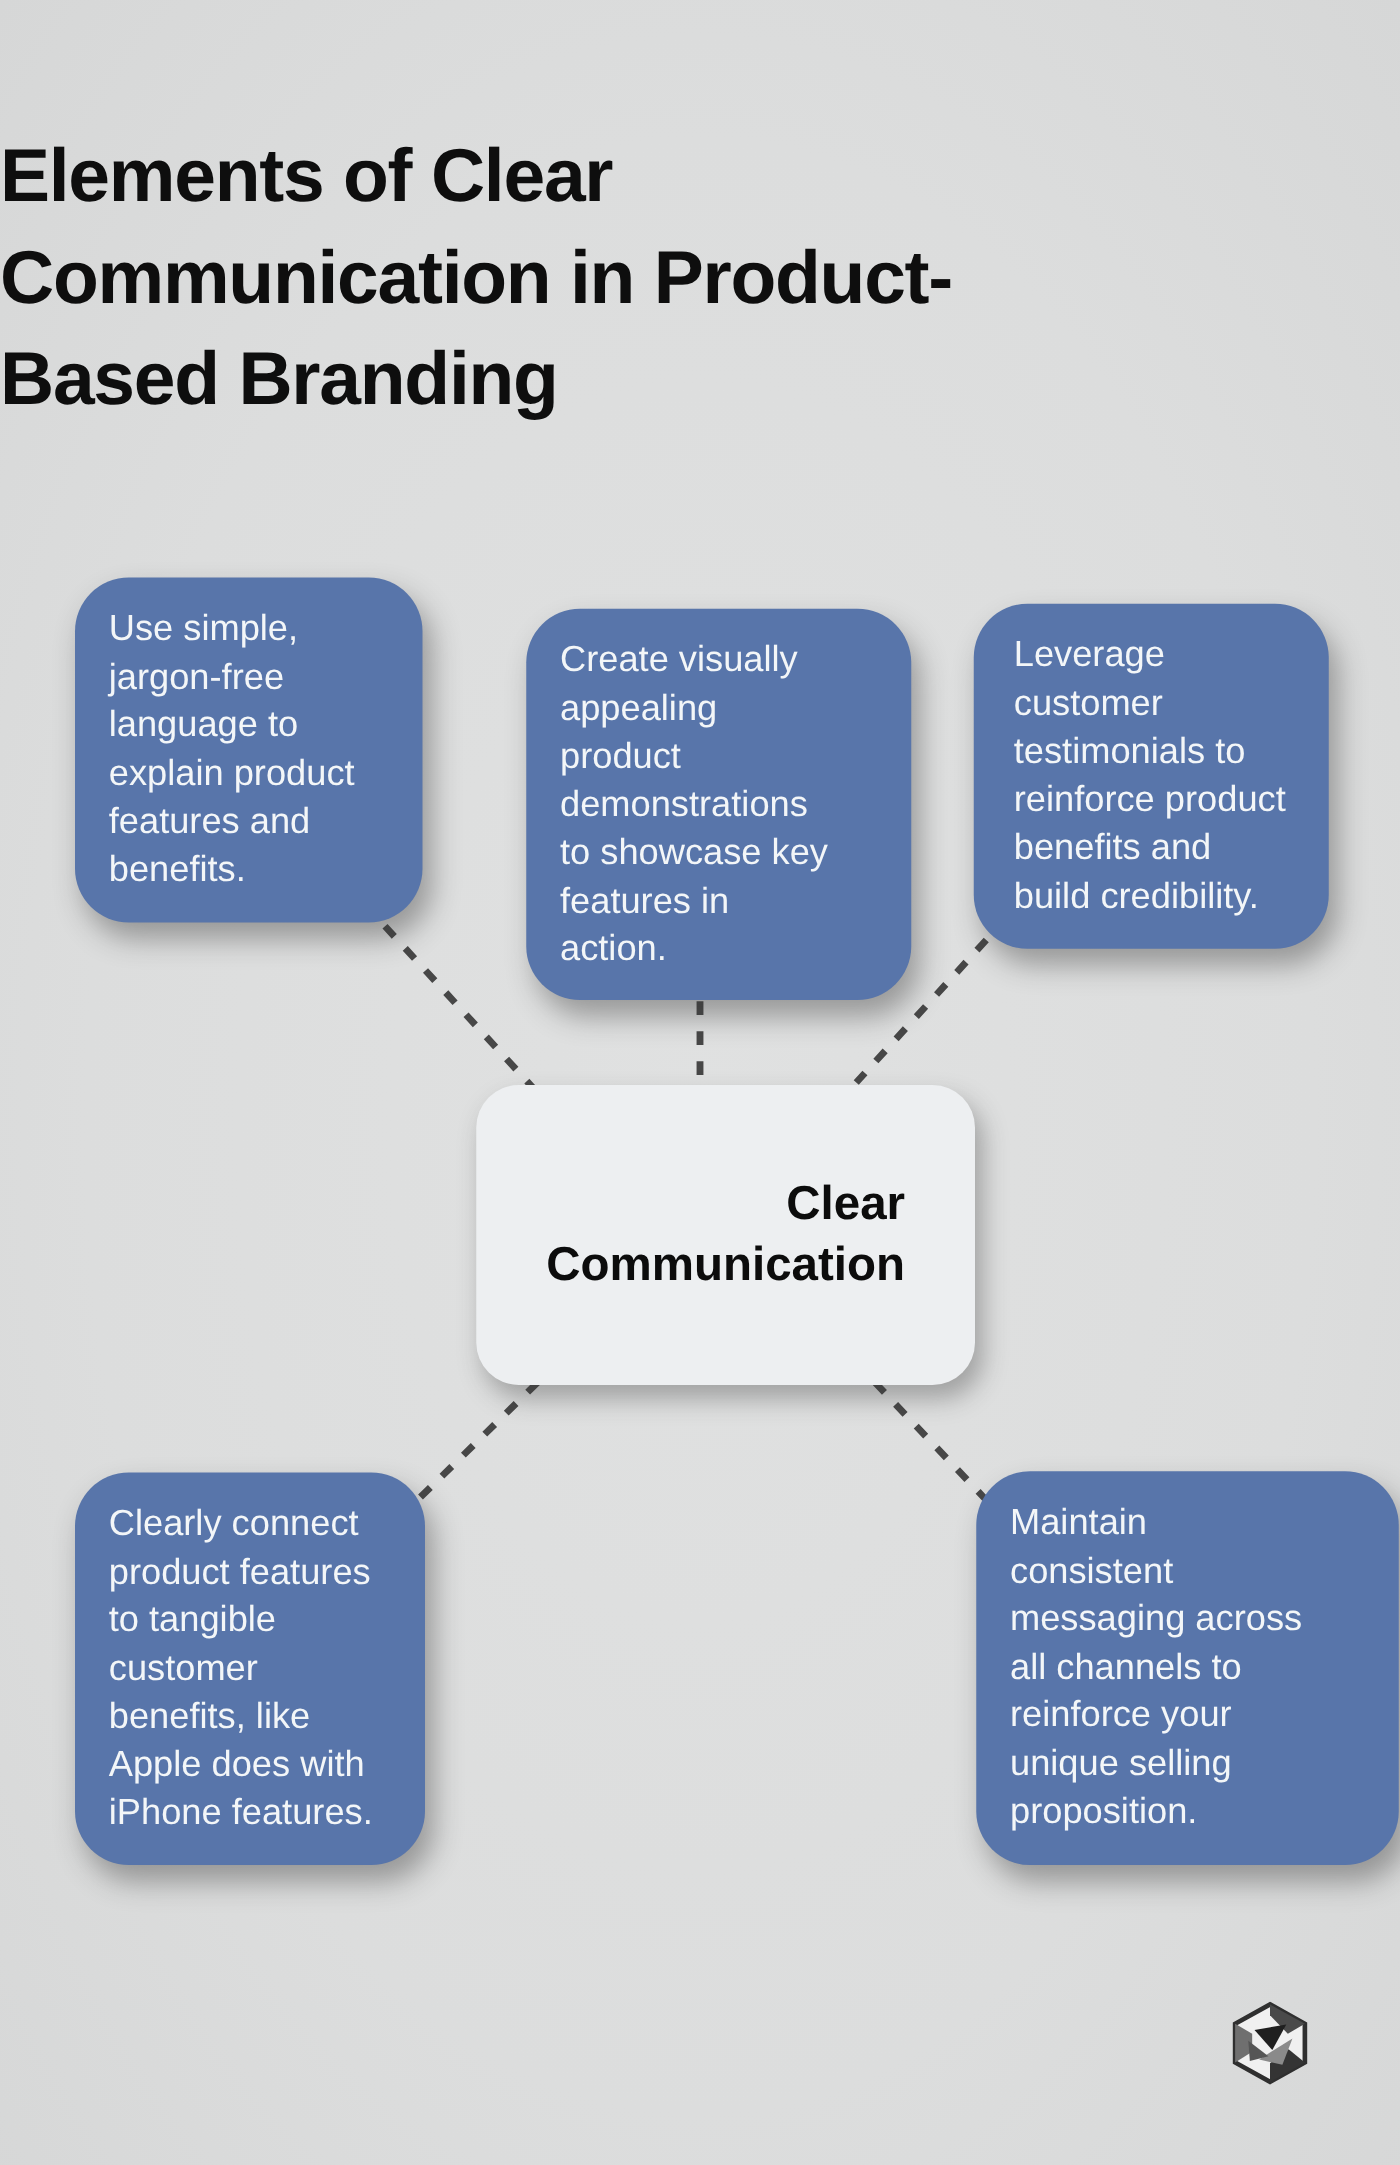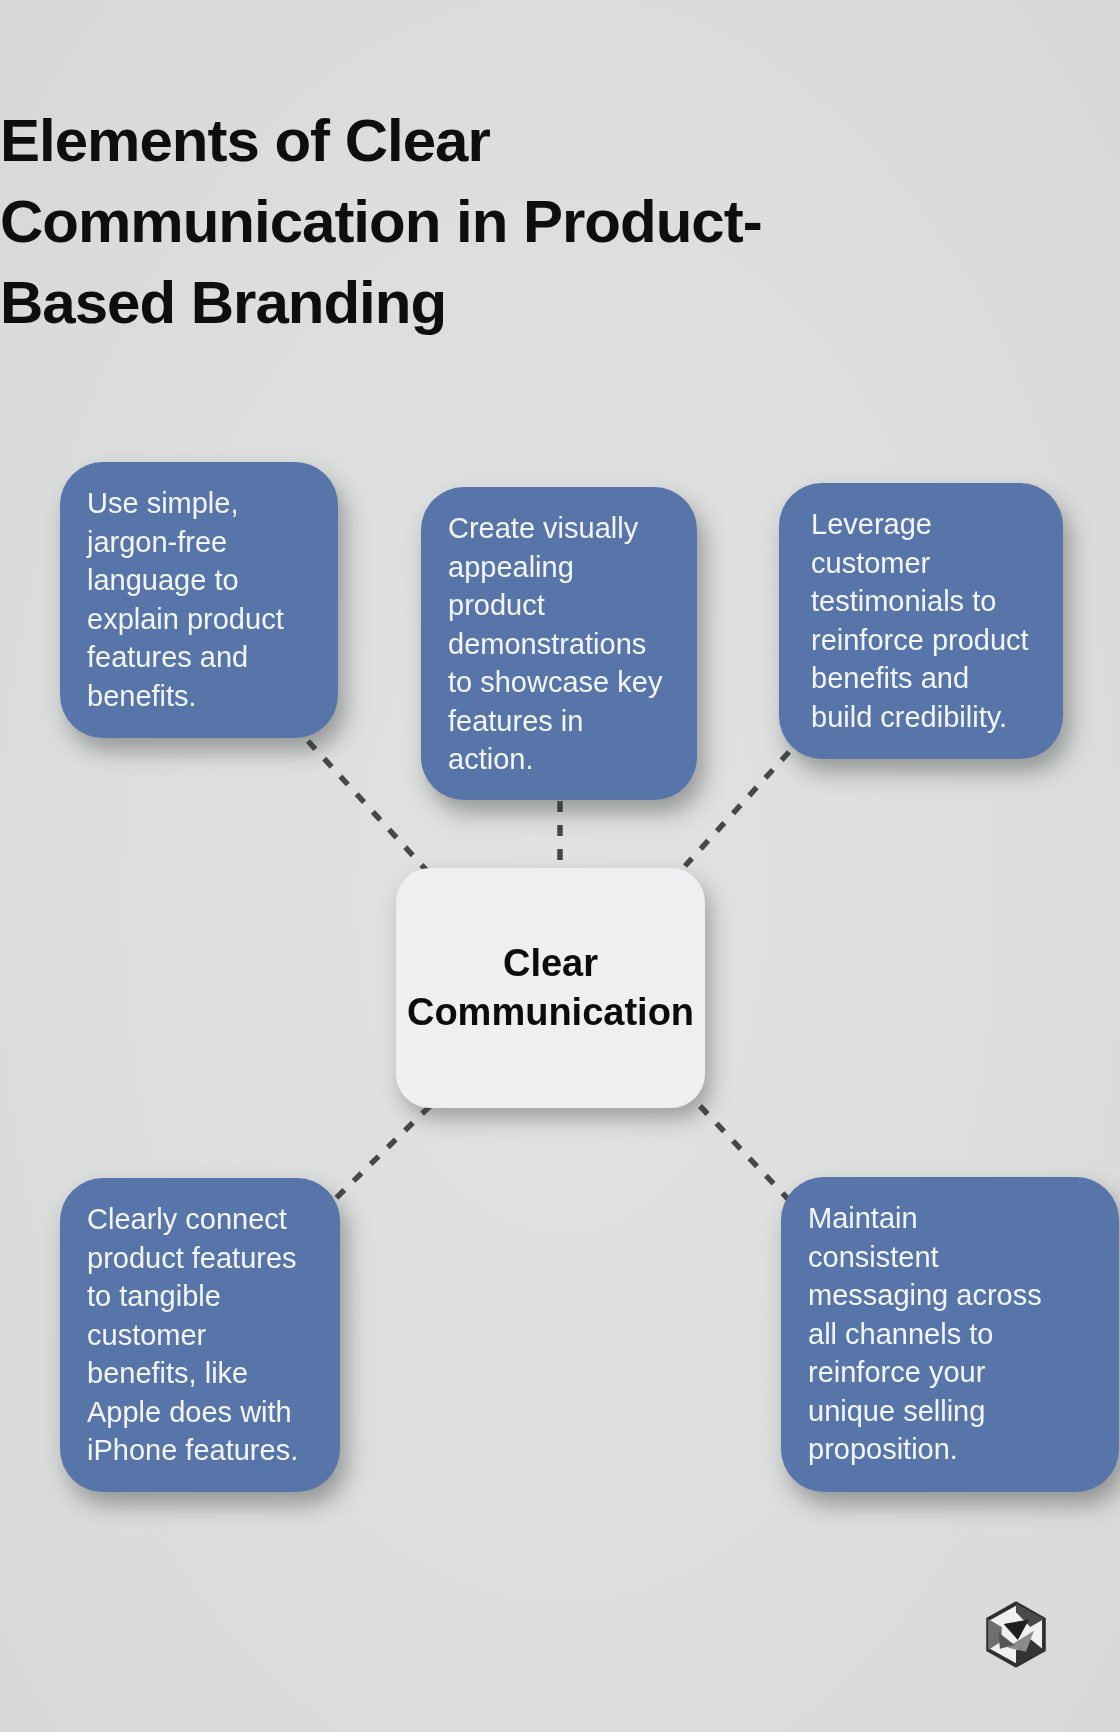--- a/index.html
+++ b/index.html
@@ -33,27 +33,27 @@
     position:absolute;box-sizing:border-box;
     background:var(--node-bg,#5875aa);
     color:var(--node-text,#f3f6f8);
     border-radius:43px;
     padding:22px 28px 22px 27px;
     font-size:29px;line-height:38.5px;
     white-space:pre-line;
     box-shadow:7px 13px 22px rgba(55,55,55,.42);
   }
   .center-node{
-    position:absolute;left:396px;top:868px;width:309px;height:240px;
+    position:absolute;left:381px;top:868px;width:399px;height:240px;
     box-sizing:border-box;
     background:var(--center-bg,#edeff1);
     color:var(--center-text,#0c0c0c);
     border-radius:34px;
     display:flex;align-items:center;justify-content:center;
-    text-align:center;
+    text-align:right;
     font-size:38px;line-height:49px;font-weight:700;
     white-space:pre-line;
     box-shadow:6px 11px 20px rgba(60,60,60,.38);
   }
   .logo{
     position:absolute;left:985px;top:1601px;width:62px;height:67px;
   }
 </style>
 </head>
 <body>
@@ -72,21 +72,21 @@
   <line x1="700" y1="1106" x2="788" y2="1199"></line>
 </svg>
 
 <div class="node" style="left:60px;  top:462px;  width:278px; height:276px;">Use simple,
 jargon-free
 language to
 explain product
 features and
 benefits.</div>
 
-<div class="node" style="left:421px; top:487px;  width:276px; height:313px;">Create visually
+<div class="node" style="left:421px; top:487px;  width:308px; height:313px;">Create visually
 appealing
 product
 demonstrations
 to showcase key
 features in
 action.</div>
 
 <div class="node" style="left:779px; top:483px;  width:284px; height:276px;padding-left:32px;">Leverage
 customer
 testimonials to

